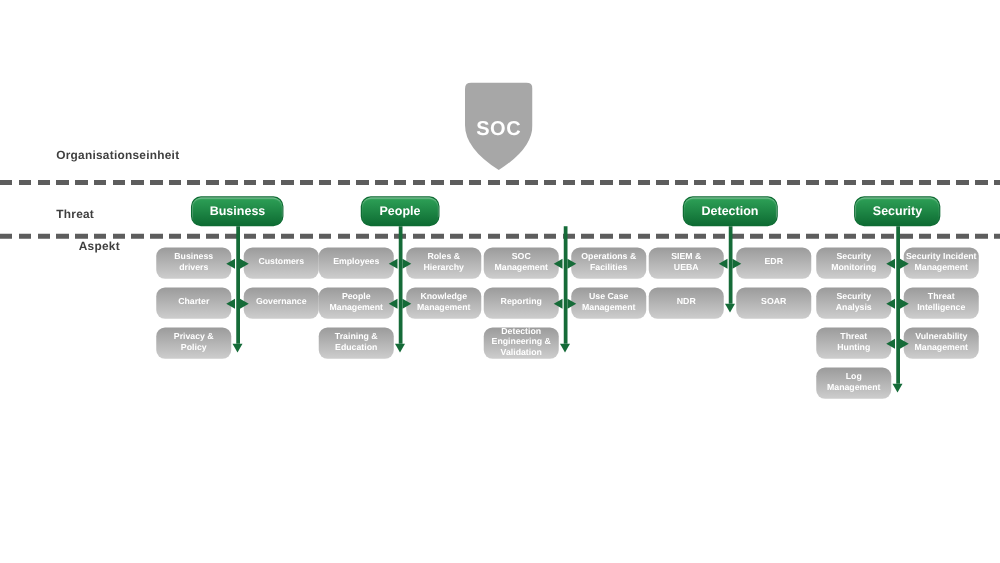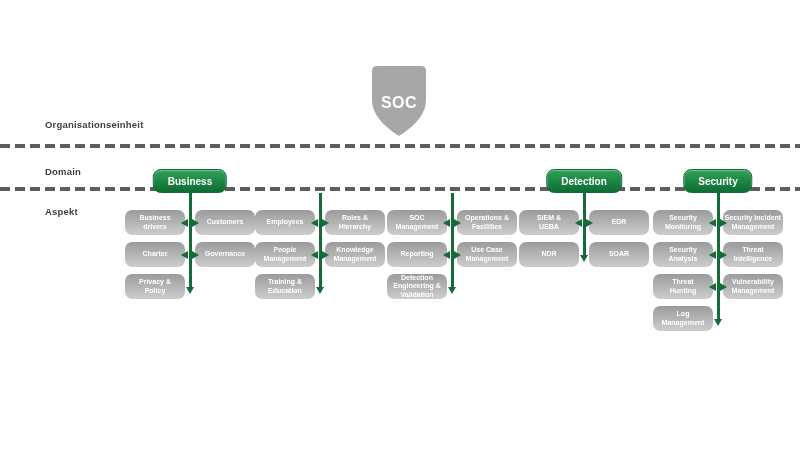--- a/index.html
+++ b/index.html
@@ -9,28 +9,28 @@
   }
   .shield-svg{position:absolute;left:372px;top:66px;width:54px;height:70px;}
   .shield-path{fill:var(--shield-gray,#a7a7a7);}
   .shield-text{fill:#ffffff;font-weight:700;font-size:16px;letter-spacing:.5px;}
   .row-label{
     position:absolute;left:45px;color:var(--label-color,#3f3f3f);
     font-size:9.5px;letter-spacing:.2px;white-space:nowrap;
   }
   .row-label.org{top:119px;}
   .row-label.dom{top:166px;}
-  .row-label.asp{top:206px;}
+  .row-label.asp{top:192px;margin-left:18px;}
   .sep{
     position:absolute;left:0;width:800px;height:4px;
     background:repeating-linear-gradient(90deg,var(--sep-gray,#5d5d5d) 0 10px,transparent 10px 15px);
   }
   .sep1{top:144px;}
   .sep2{top:187px;}
-  #columns{position:absolute;left:0;top:12px;width:800px;height:332px;}
+  #columns{position:absolute;left:0;top:0;width:800px;height:332px;}
   .domain-box{
     position:absolute;transform:translateX(-50%);
     height:24px;line-height:24px;padding:0 14px;box-sizing:border-box;
     background:linear-gradient(180deg,var(--green-light,#2ea157) 0%,var(--green-dark,#0e6c33) 100%);
     border:1px solid var(--green-dark,#0e6c33);border-radius:8px;
     color:#fff;font-size:10px;text-align:center;white-space:nowrap;
     box-shadow:inset 0 1px 1px rgba(255,255,255,.35);
   }
   .aspect-box{
     position:absolute;width:60px;height:25px;border-radius:7px;
@@ -49,39 +49,40 @@
 
 <div class="stage">
 
   <svg class="shield-svg" viewBox="0 0 54 70" aria-hidden="true">
     <path class="shield-path" d="M5 0 H49 Q54 0 54 5 V34 Q54 53 27 70 Q0 53 0 34 V5 Q0 0 5 0 Z"></path>
     <text class="shield-text" x="27" y="42" text-anchor="middle">SOC</text>
   </svg>
 
   <div class="row-label org">Organisationseinheit</div>
   <div class="sep sep1"></div>
-  <div class="row-label dom">Domain</div>
+  <div class="row-label dom">Threat</div>
   <div class="sep sep2"></div>
   <div class="row-label asp">Aspekt</div>
 
   <div id="columns">
       <div class="domain-box" style="left: 190px; top: 157px;">Business</div>
       <div class="spine" style="left: 188.5px; top: 181px; height: 93.5px;"></div>
       <div class="aspect-box" style="left: 125px; top: 198px;">Business
 drivers</div>
       <div class="aspect-box" style="left: 125px; top: 230px;">Charter</div>
       <div class="aspect-box" style="left: 125px; top: 262px;">Privacy &amp;
 Policy</div>
       <div class="aspect-box" style="left: 195px; top: 198px;">Customers</div>
       <div class="aspect-box" style="left: 195px; top: 230px;">Governance</div>
       <div class="arr arr-left" style="left: 181px; top: 206.5px;"></div>
       <div class="arr arr-right" style="left: 192px; top: 206.5px;"></div>
       <div class="arr arr-left" style="left: 181px; top: 238.5px;"></div>
       <div class="arr arr-right" style="left: 192px; top: 238.5px;"></div>
       <div class="arr arr-down" style="left: 186px; top: 274.5px;"></div>
+      <div class="domain-box" style="left: 320px; top: 157px;">People</div>
       <div class="spine" style="left: 318.5px; top: 181px; height: 93.5px;"></div>
       <div class="aspect-box" style="left: 255px; top: 198px;">Employees</div>
       <div class="aspect-box" style="left: 255px; top: 230px;">People
 Management</div>
       <div class="aspect-box" style="left: 255px; top: 262px;">Training &amp;
 Education</div>
       <div class="aspect-box" style="left: 325px; top: 198px;">Roles &amp;
 Hierarchy</div>
       <div class="aspect-box" style="left: 325px; top: 230px;">Knowledge
 Management</div>

